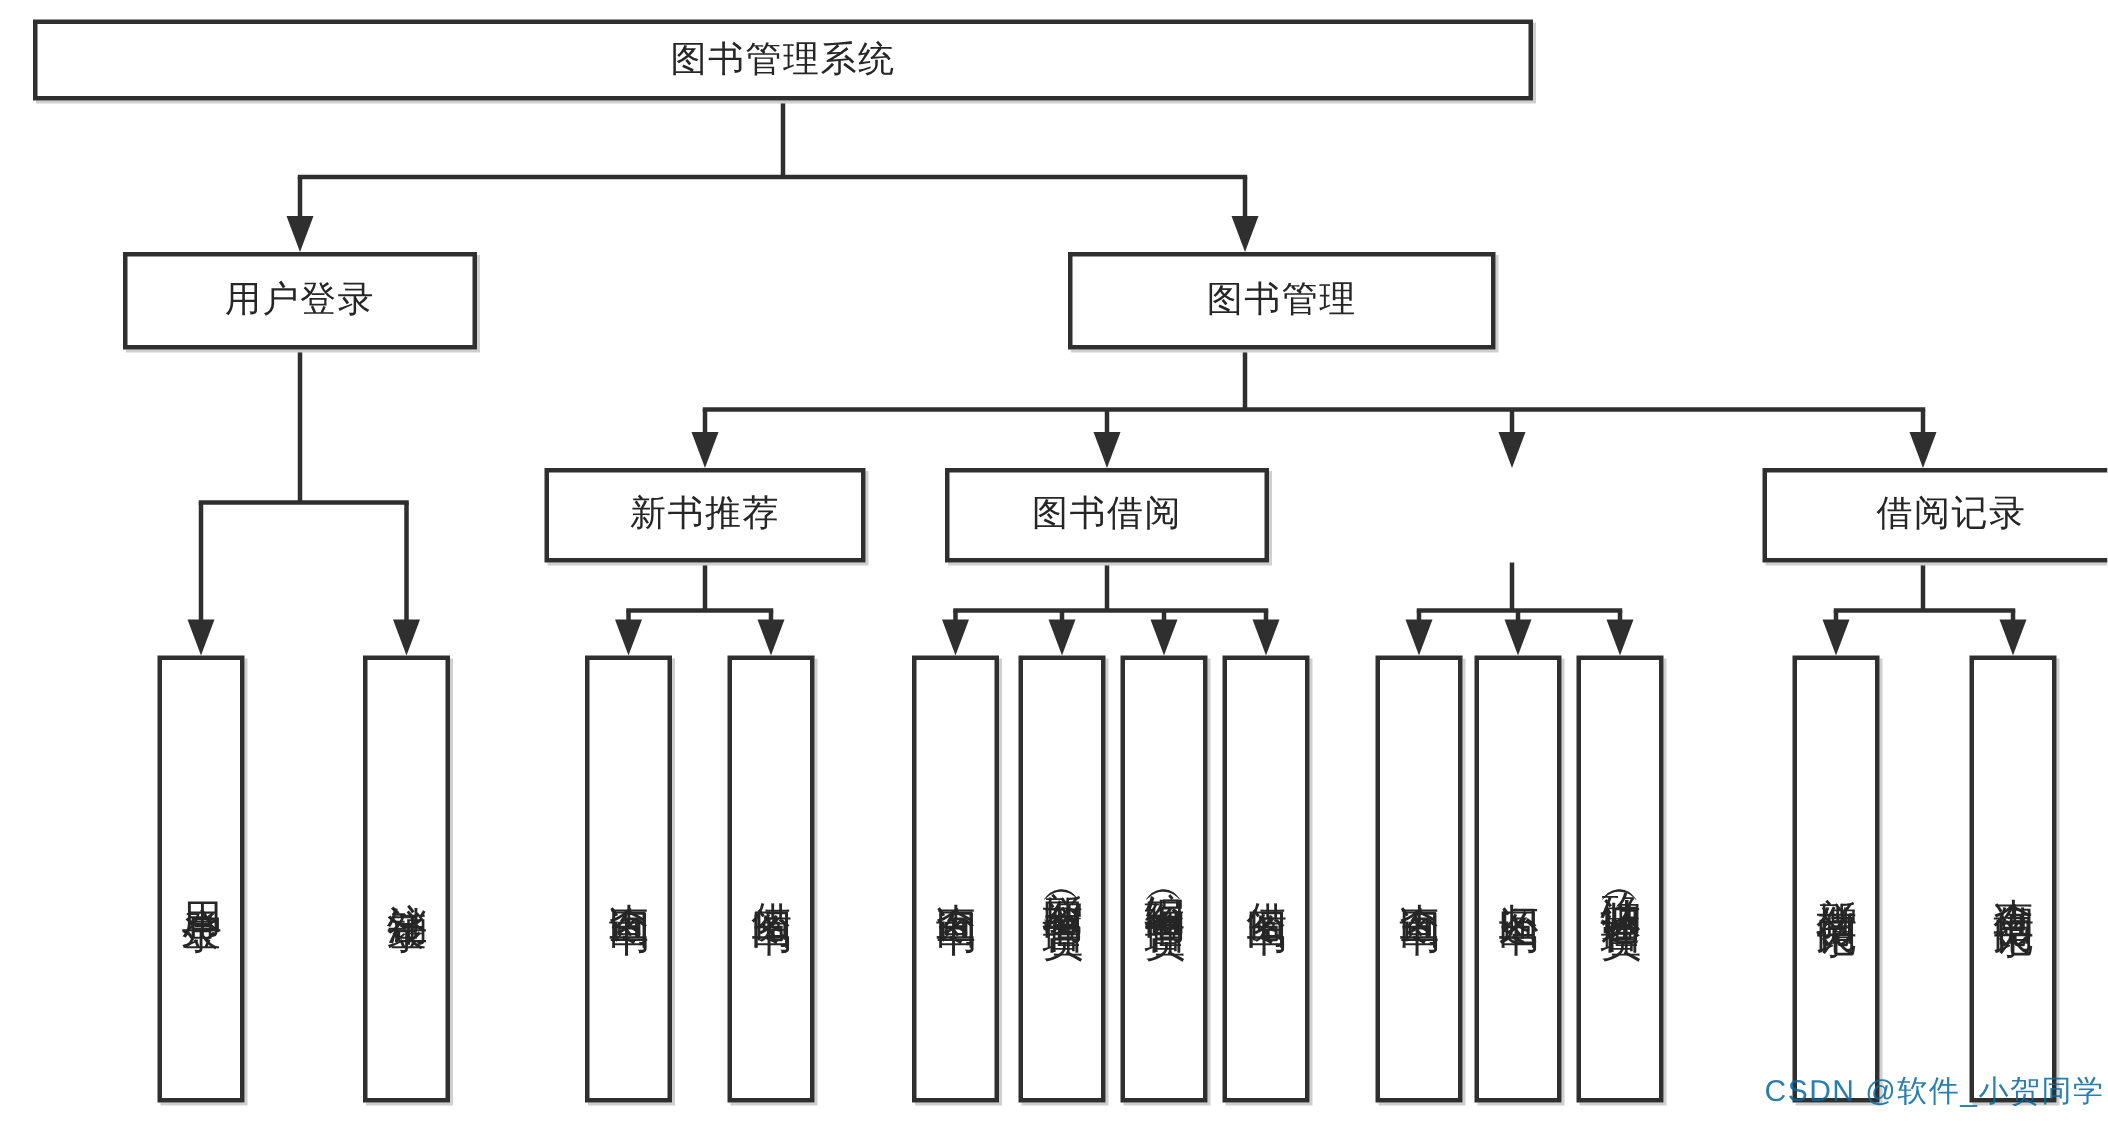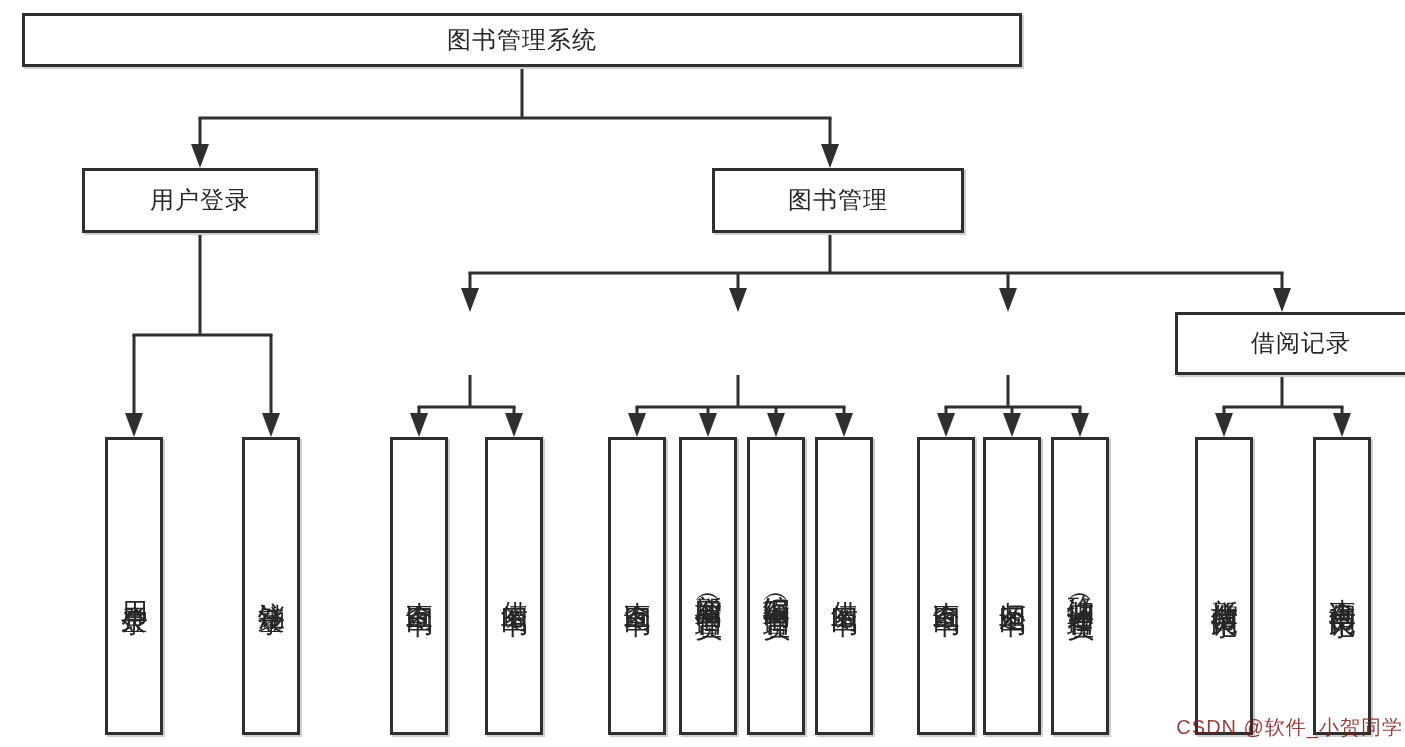--- a/index.html
+++ b/index.html
@@ -32,21 +32,21 @@
   .h-label { font-size: 24px; letter-spacing: 1px; }
   .v-label {
     writing-mode: vertical-rl;
     font-size: 27px;
     letter-spacing: 3px;
     line-height: 1;
   }
   
   .n-root   { left: 22px;   top: 13px;  width: 1000px; height: 54px; }
   .n-login  { left: 82px;   top: 168px; width: 236px;  height: 65px; }
-  .n-mgmt   { left: 712px;  top: 168px; width: 252px;  height: 65px; }
+  .n-mgmt   { left: 712px;  top: 168px; width: 285px;  height: 65px; }
   .n-rec    { left: 363px;  top: 312px; width: 214px;  height: 63px; }
   .n-borrow { left: 630px;  top: 312px; width: 216px;  height: 63px; }
   .n-cur    { left: 902px;  top: 312px; width: 212px;  height: 63px; }
   .n-hist   { left: 1175px; top: 312px; width: 252px;  height: 63px; }
   .leaf     { top: 437px; width: 58px; height: 298px; }
   .l-1  { left: 105px; }
   .l-2  { left: 242px; }
   .l-3  { left: 390px; }
   .l-4  { left: 485px; }
   .l-5  { left: 608px; }
@@ -56,21 +56,21 @@
   .l-9  { left: 917px; }
   .l-10 { left: 983px; }
   .l-11 { left: 1051px; }
   .l-12 { left: 1195px; }
   .l-13 { left: 1313px; }
   .watermark {
     position: absolute;
     right: 2px;
     bottom: 6px;
     font-size: 20px;
-    color: #7f1d1d;
+    color: #0369a1;
     opacity: 0.85;
     z-index: 5;
     letter-spacing: 1px;
   }
 </style>
 </head>
 <body>
 
 <div class="stage">
 
@@ -127,20 +127,22 @@
       <polygon points="1071,413 1089,413 1080,437" fill="#2f2f2f"></polygon>
       <polygon points="1215,413 1233,413 1224,437" fill="#2f2f2f"></polygon>
       <polygon points="1333,413 1351,413 1342,437" fill="#2f2f2f"></polygon>
     </svg>
 
   <div class="box h-label n-root">图书管理系统</div>
 
   <div class="box h-label n-login">用户登录</div>
   <div class="box h-label n-mgmt">图书管理</div>
 
+  <div class="box h-label n-rec">新书推荐</div>
+  <div class="box h-label n-borrow">图书借阅</div>
   <div class="box h-label n-hist">借阅记录</div>
 
   <div class="box v-label leaf l-1">用户登录</div>
   <div class="box v-label leaf l-2">注销登录</div>
 
   <div class="box v-label leaf l-3">查询图书</div>
   <div class="box v-label leaf l-4">借阅图书</div>
 
   <div class="box v-label leaf l-5">查询图书</div>
   <div class="box v-label leaf l-6">新增图书（管理员）</div>

